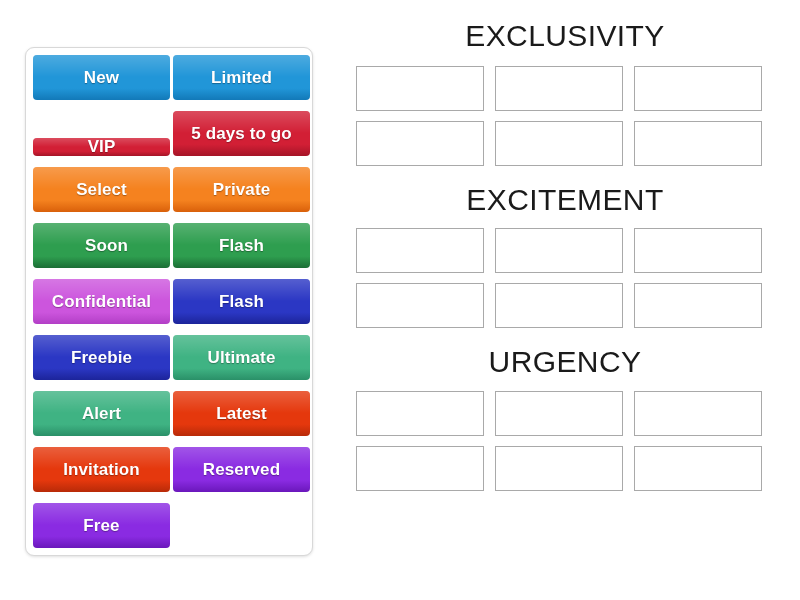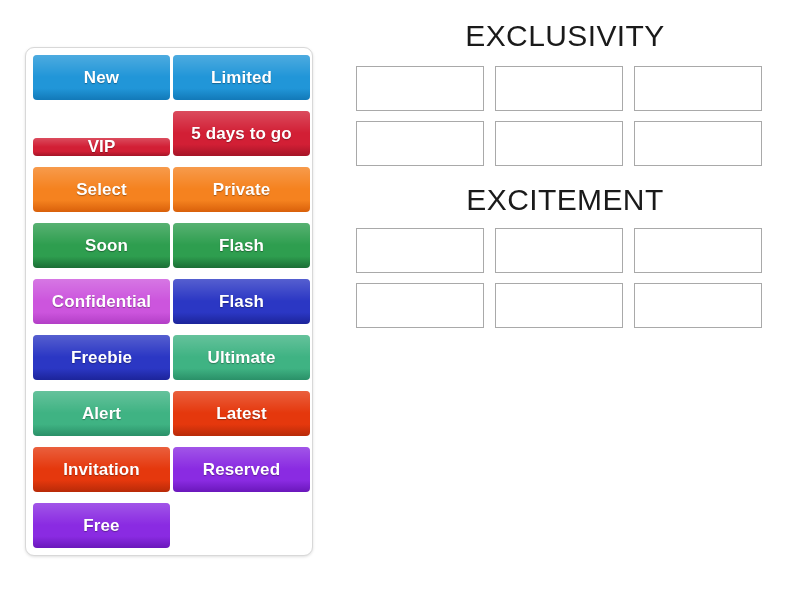--- a/index.html
+++ b/index.html
@@ -190,15 +190,26 @@
         <div class="category-title">EXCITEMENT</div>
         <div class="slot-grid">
           <div class="slot"></div>
           <div class="slot"></div>
           <div class="slot"></div>
           <div class="slot"></div>
           <div class="slot"></div>
           <div class="slot"></div>
         </div>
       </div>
+      <div class="category cat-urgency">
+        <div class="category-title">URGENCY</div>
+        <div class="slot-grid">
+          <div class="slot"></div>
+          <div class="slot"></div>
+          <div class="slot"></div>
+          <div class="slot"></div>
+          <div class="slot"></div>
+          <div class="slot"></div>
+        </div>
+      </div>
     </div>
 
 </div>
 
 </body></html>

